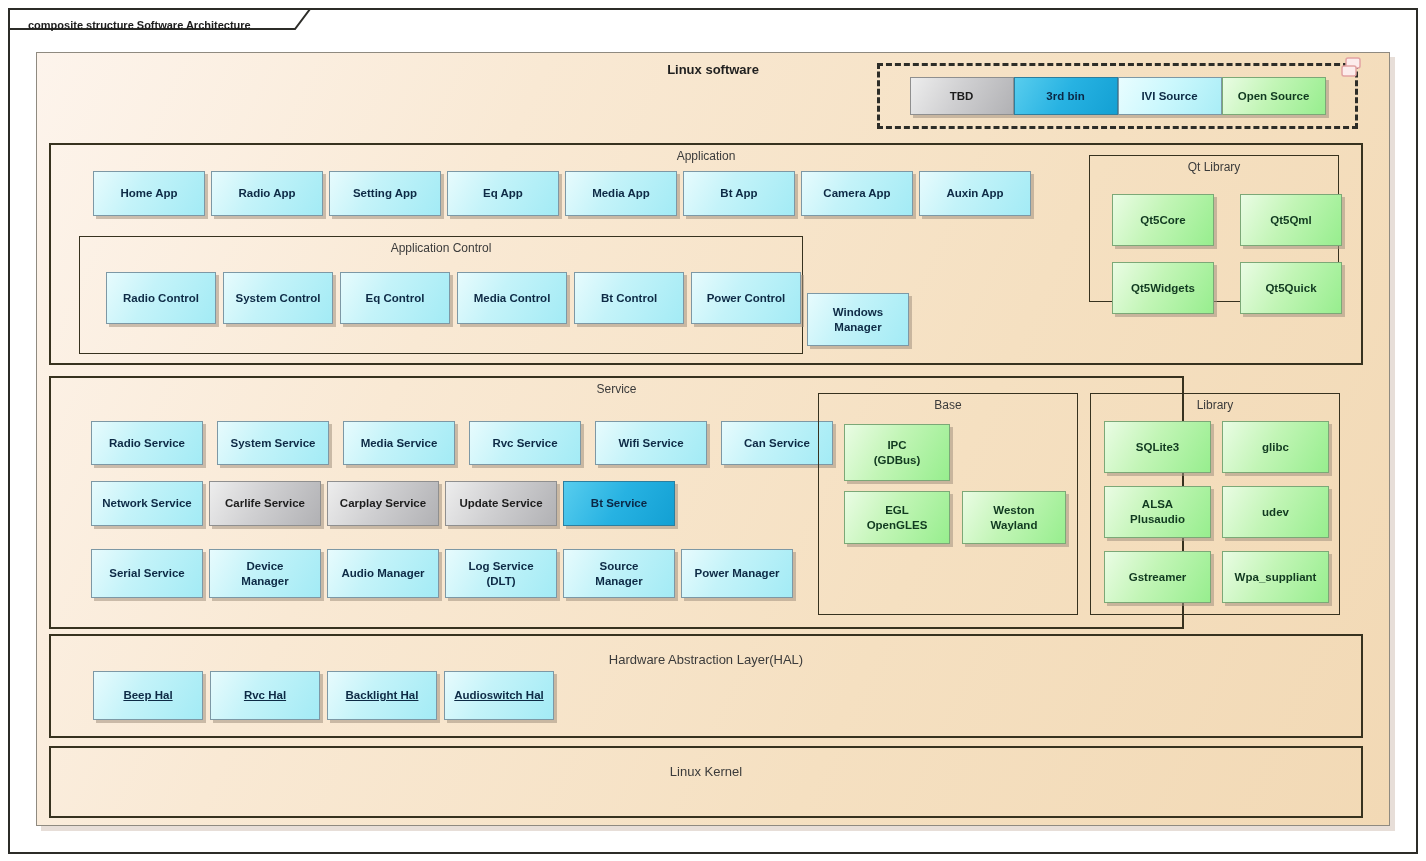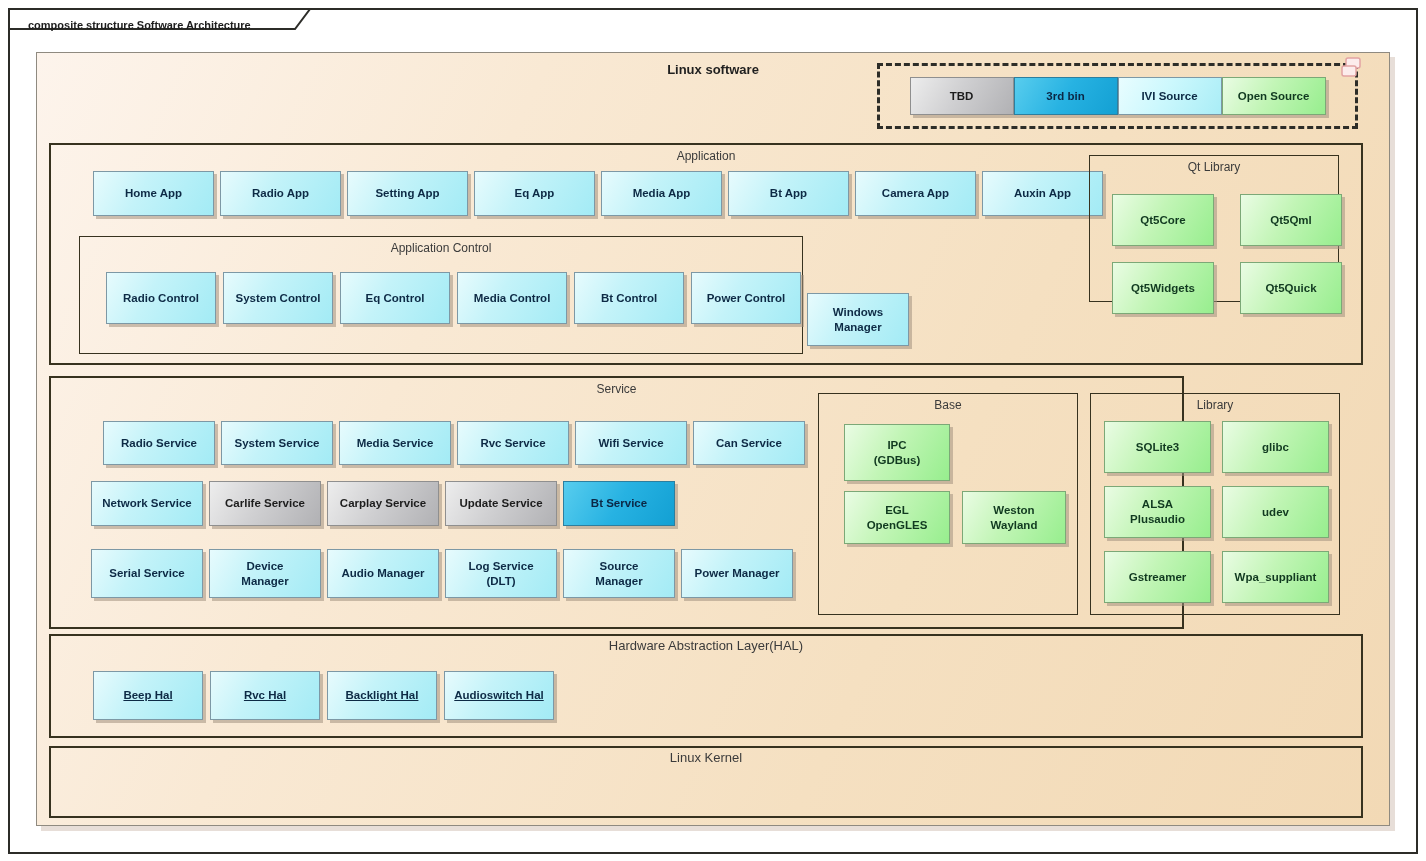--- a/index.html
+++ b/index.html
@@ -23,39 +23,39 @@
   .legend{
     position:absolute;left:840px;top:10px;width:481px;height:66px;box-sizing:border-box;
     border:3px dashed #2d2d28;display:flex;align-items:center;justify-content:center;
   }
   .legend .node{width:104px;height:38px;}
   .legend-icon{position:absolute;right:-8px;top:-10px;}
   
   .layer{position:absolute;border:2px solid #37321f;box-sizing:border-box;}
   .group{position:absolute;border:1px solid #37321f;box-sizing:border-box;}
   .layer-h,.group-h{position:absolute;top:4px;left:0;right:0;text-align:center;font-size:12px;color:#3b3b3b;white-space:nowrap;}
-  .layer-h.big{font-size:13px;top:2px;}
+  .layer-h.big{font-size:13px;top:16px;}
   
   .layer-app{left:12px;top:90px;width:1314px;height:222px;}
   .layer-service{left:12px;top:323px;width:1135px;height:253px;padding-left:8px;}
   .layer-hal{left:12px;top:581px;width:1314px;height:104px;}
   .layer-kernel{left:12px;top:693px;width:1314px;height:72px;}
   
   .row{position:absolute;display:flex;}
   .row .node{flex:0 0 auto;}
   .app-row{left:42px;top:26px;gap:6px;}
-  .app-row .node{width:121px;height:45px;text-align:right;}
+  .app-row .node{width:112px;height:45px;text-align:right;}
   .ctrl-box{left:28px;top:91px;width:724px;height:118px;}
   .ctrl-row{left:14px;top:35px;gap:7px;padding-left:12px;}
   .ctrl-row .node{width:110px;height:52px;}
   .wm-node{position:absolute;left:756px;top:130px;width:102px;height:53px;margin-top:18px;}
   .qt-box{left:1038px;top:10px;width:250px;height:147px;}
   .qt-grid{position:absolute;left:22px;top:38px;display:grid;grid-template-columns:102px 102px;column-gap:26px;row-gap:16px;}
   .qt-grid .node{height:52px;}
-  .svc-row1{left:40px;top:43px;gap:6px;margin-left:12px;}
+  .svc-row1{left:40px;top:43px;gap:14px;}
   .svc-row1 .node{width:112px;height:44px;}
   .svc-row2{left:40px;top:103px;gap:6px;}
   .svc-row2 .node{width:112px;height:45px;}
   .svc-row3{left:40px;top:171px;gap:6px;}
   .svc-row3 .node{width:112px;height:49px;}
   .base-box{left:767px;top:15px;width:260px;height:222px;}
   .node-ipc{position:absolute;left:25px;top:30px;width:106px;height:57px;}
   .node-egl{position:absolute;left:25px;top:97px;width:106px;height:53px;}
   .node-weston{position:absolute;left:143px;top:97px;width:104px;height:53px;}
   .lib-box{left:1039px;top:15px;width:250px;height:222px;}

